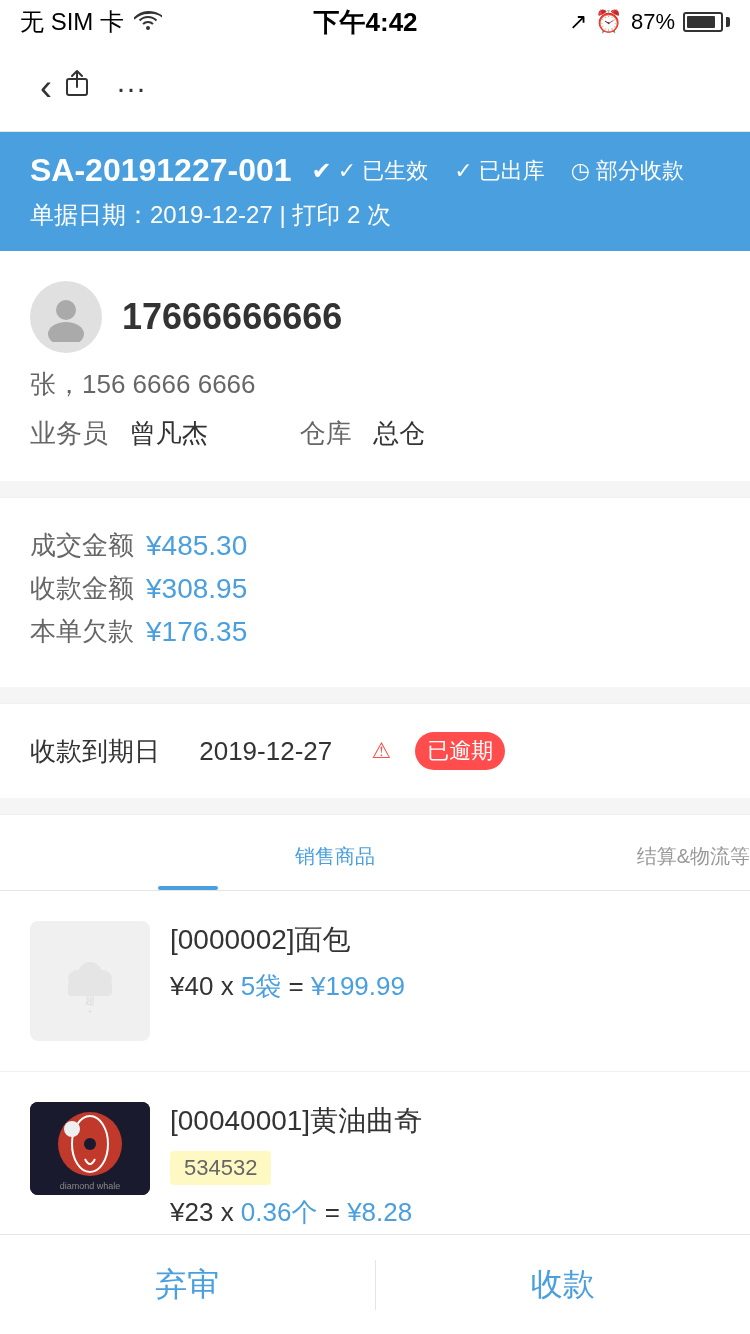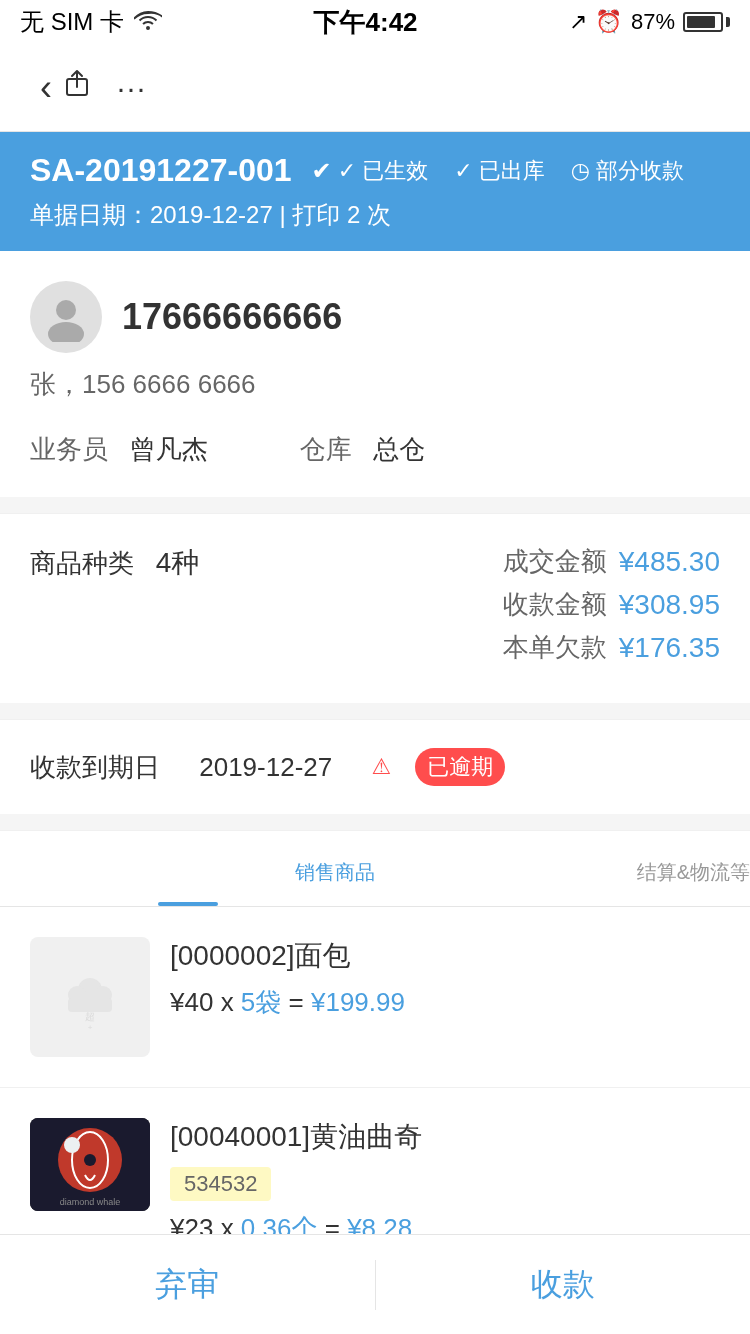--- a/index.html
+++ b/index.html
@@ -124,21 +124,21 @@
       overflow: hidden;
     }
     .customer-name {
       font-size: 36px;
       font-weight: 600;
       color: #333;
     }
     .customer-sub {
       font-size: 26px;
       color: #666;
-      margin-bottom: 30px;
+      margin-bottom: 14px;
       padding-left: 0;
     }
     .customer-meta {
       display: flex;
       font-size: 26px;
       color: #333;
       gap: 92px;
     }
     .meta-label { color: #666; }
 
@@ -384,27 +384,20 @@
       &nbsp;
       <span>总仓</span>
     </span>
   </div>
 </div>
 
 <div class="divider"></div>
 
 <div class="summary-card">
   <div class="summary-row">
-    <div class="summary-left">
-      <div style="margin-bottom:8px;">
-        <span>商品种类</span>
-        &nbsp;
-        <span class="summary-count">4种</span>
-      </div>
-    </div>
     <div class="summary-right">
       <div class="summary-item">
         <span class="amount-label">成交金额</span>
         <span class="amount-value">¥485.30</span>
       </div>
       <div class="summary-item">
         <span class="amount-label">收款金额</span>
         <span class="amount-value">¥308.95</span>
       </div>
       <div class="summary-item">

